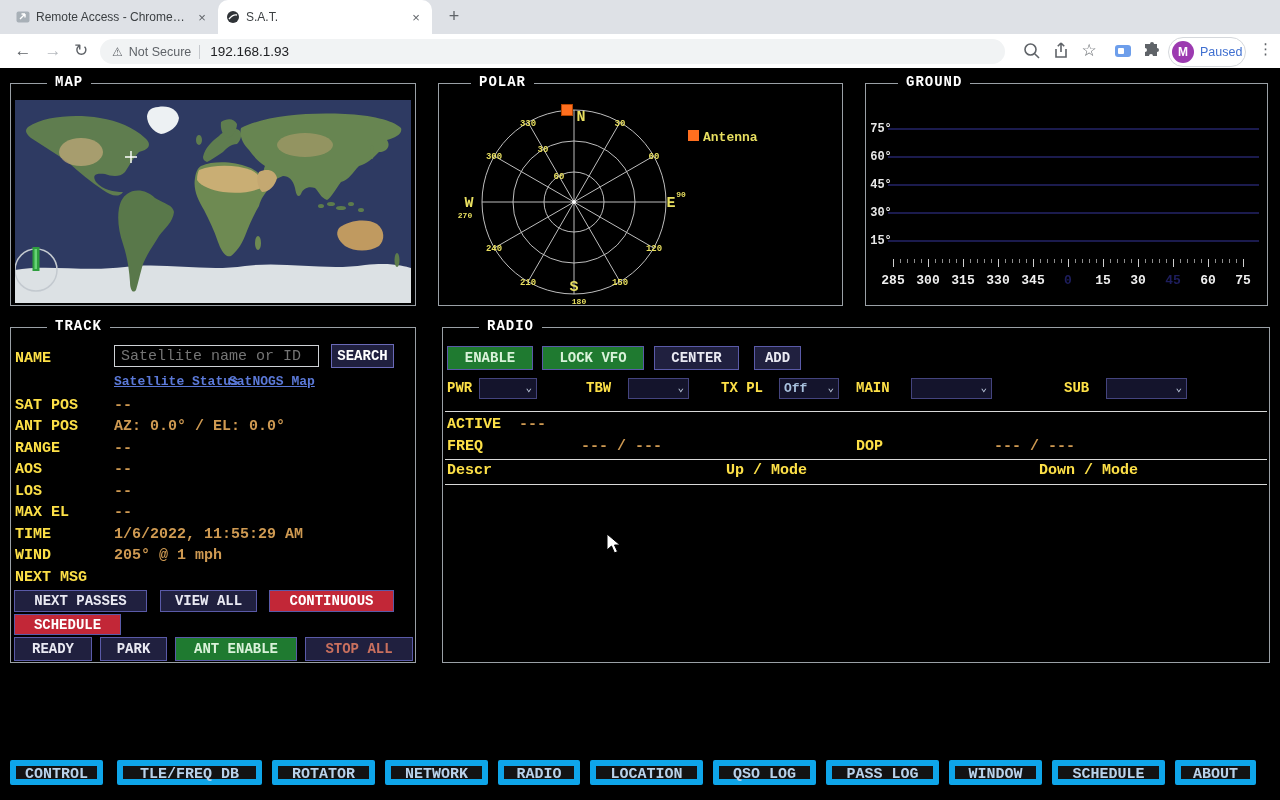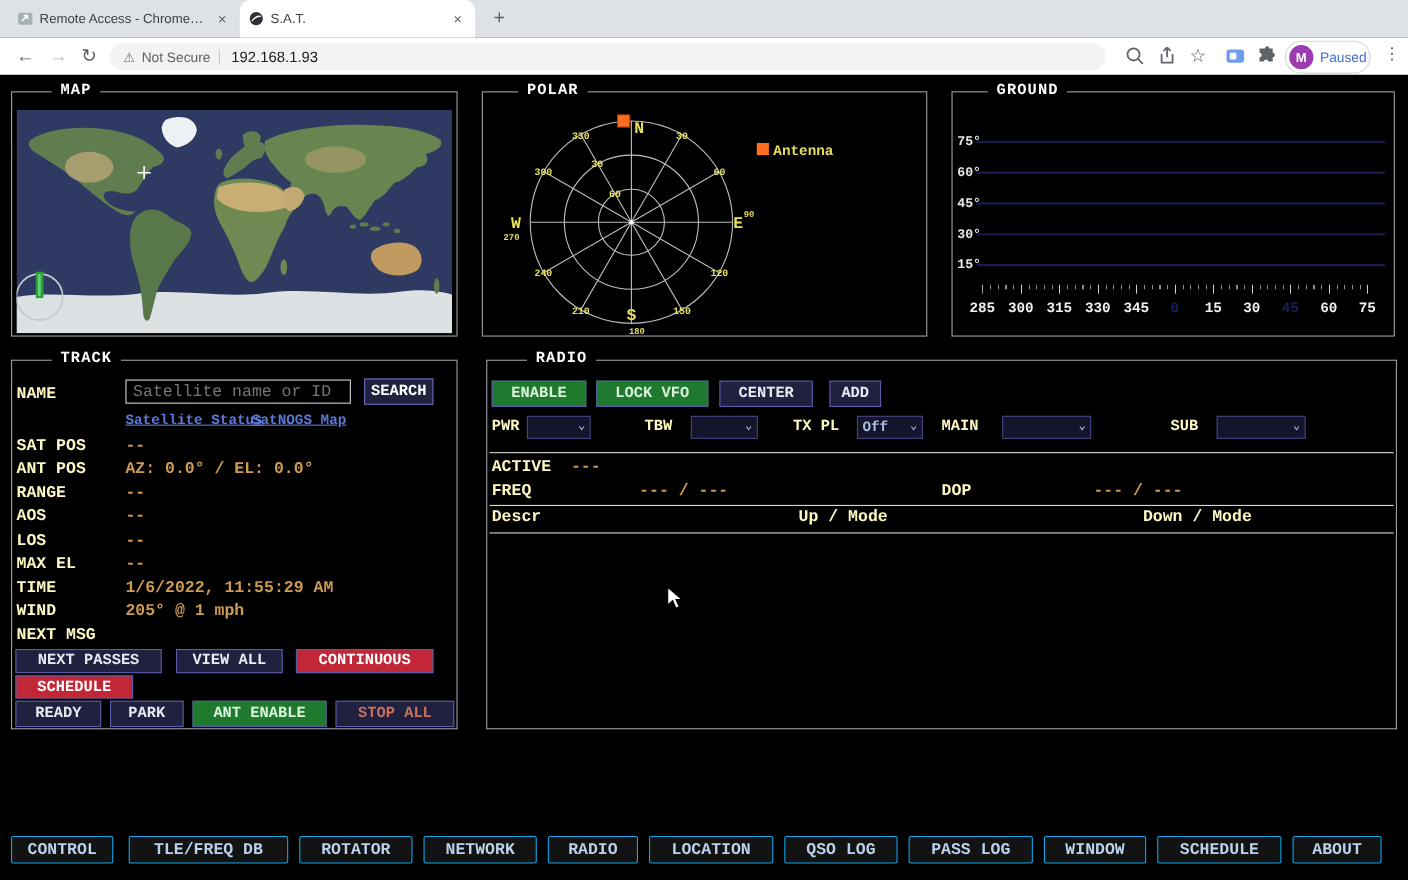--- a/index.html
+++ b/index.html
@@ -29,37 +29,37 @@
   .paused-txt{font-size:12.5px;color:#3f6fd0;margin-left:6px}
   .dots{position:absolute;left:1258px;top:6px;font-size:15px;color:#5f6368;letter-spacing:0}
 
   
   .page{position:absolute;left:0;top:68px;width:1280px;height:732px;background:#000;
     font-family:"Liberation Mono","DejaVu Sans Mono",monospace}
   .panel{position:absolute;border:1px solid #9aa0a6;background:#000;box-sizing:border-box}
   .legend{position:absolute;top:-10px;left:36px;background:#000;padding:0 8px;color:#fff;
     font-weight:bold;font-size:14px;letter-spacing:1px}
 
-  .mlabel{position:absolute;color:#fef9c3;font-weight:bold;font-size:15px;white-space:pre}
+  .mlabel{position:absolute;color:#fde047;font-weight:bold;font-size:15px;white-space:pre}
   .mvalue{position:absolute;color:#cf9a52;font-weight:bold;font-size:15px;white-space:pre}
   .applink{position:absolute;color:#5b79d8;font-weight:bold;font-size:13px;text-decoration:underline;white-space:nowrap}
 
   .abtn{position:absolute;box-sizing:border-box;border:1px solid #5a5aa8;background:#20203f;color:#e9e9f2;
     font-family:inherit;font-weight:bold;font-size:14px;text-align:center;white-space:nowrap;padding:0}
   .abtn.red{background:#c22737;color:#fff}
   .abtn.green{background:#1f7a30;color:#d9f2d9}
   .abtn.stop{color:#c9705e}
 
   .sel{position:absolute;box-sizing:border-box;height:21px;background:#14142c;border:1px solid #44447e;
     color:#a9c2de;font-weight:bold;font-size:13px;line-height:19px;padding:0 4px}
   .sel .chev{position:absolute;right:4px;top:0;color:#b8c4d8;font-size:11px}
   .hline{position:absolute;left:2px;right:2px;height:0;border-top:1px solid #d8d8d8}
 
   .loghead{position:absolute;top:20px;color:#dcd96a;font-weight:bold;font-size:15px}
-  .bbtn{position:absolute;top:692px;height:25px;box-sizing:border-box;border:1px solid #0ea5e9;border-radius:2px;
+  .bbtn{position:absolute;top:692px;height:25px;box-sizing:border-box;border:6px solid #0ea5e9;border-radius:2px;
     background:#131313;color:#b9d2ea;font-family:inherit;font-weight:bold;font-size:15px;text-align:center;padding:0}
 
   .gyl{position:absolute;left:4px;width:22px;color:#e8e8e8;font-weight:bold;font-size:12px;text-align:center}
   .gline{position:absolute;left:22px;right:8px;height:2px;background:#1b1b4e}
   .gxl{position:absolute;top:189px;width:30px;text-align:center;color:#f0f0f0;font-weight:bold;font-size:13px}
   .gxl.dim{color:#1e1e5e}
   .ticks-major{position:absolute;left:27px;top:175px;width:352px;height:8px;
     background:repeating-linear-gradient(90deg,#cfcfcf 0 1px,transparent 1px 35px)}
   .ticks-minor{position:absolute;left:27px;top:175px;width:352px;height:4px;
     background:repeating-linear-gradient(90deg,#8d8d8d 0 1px,transparent 1px 7px)}

